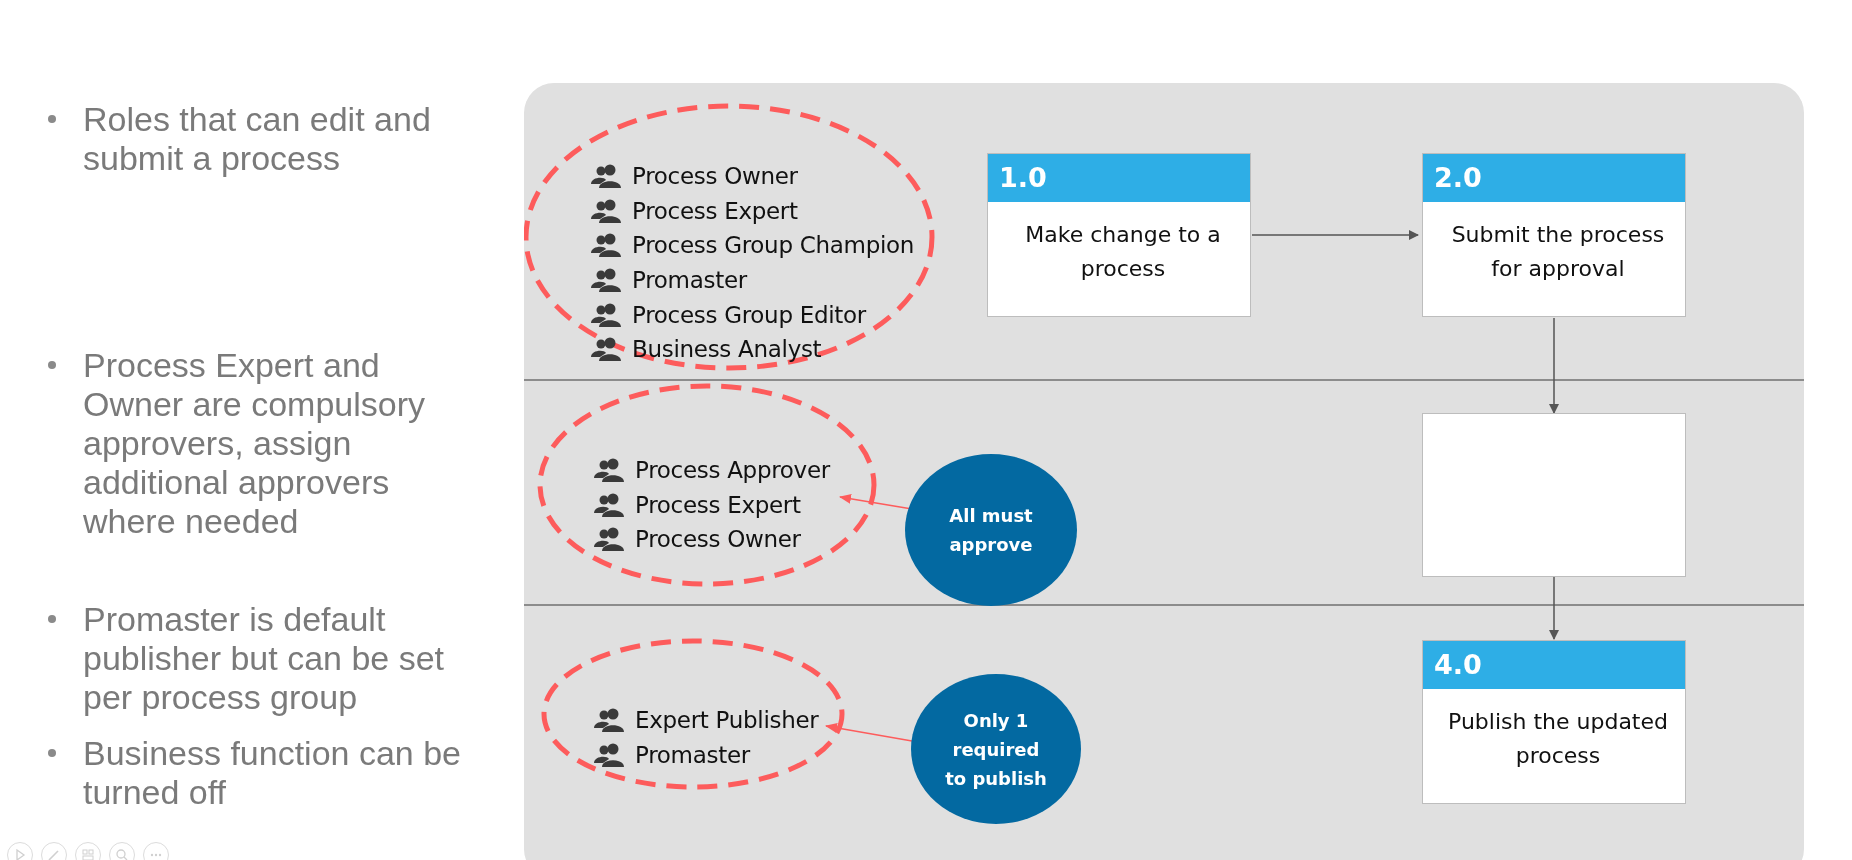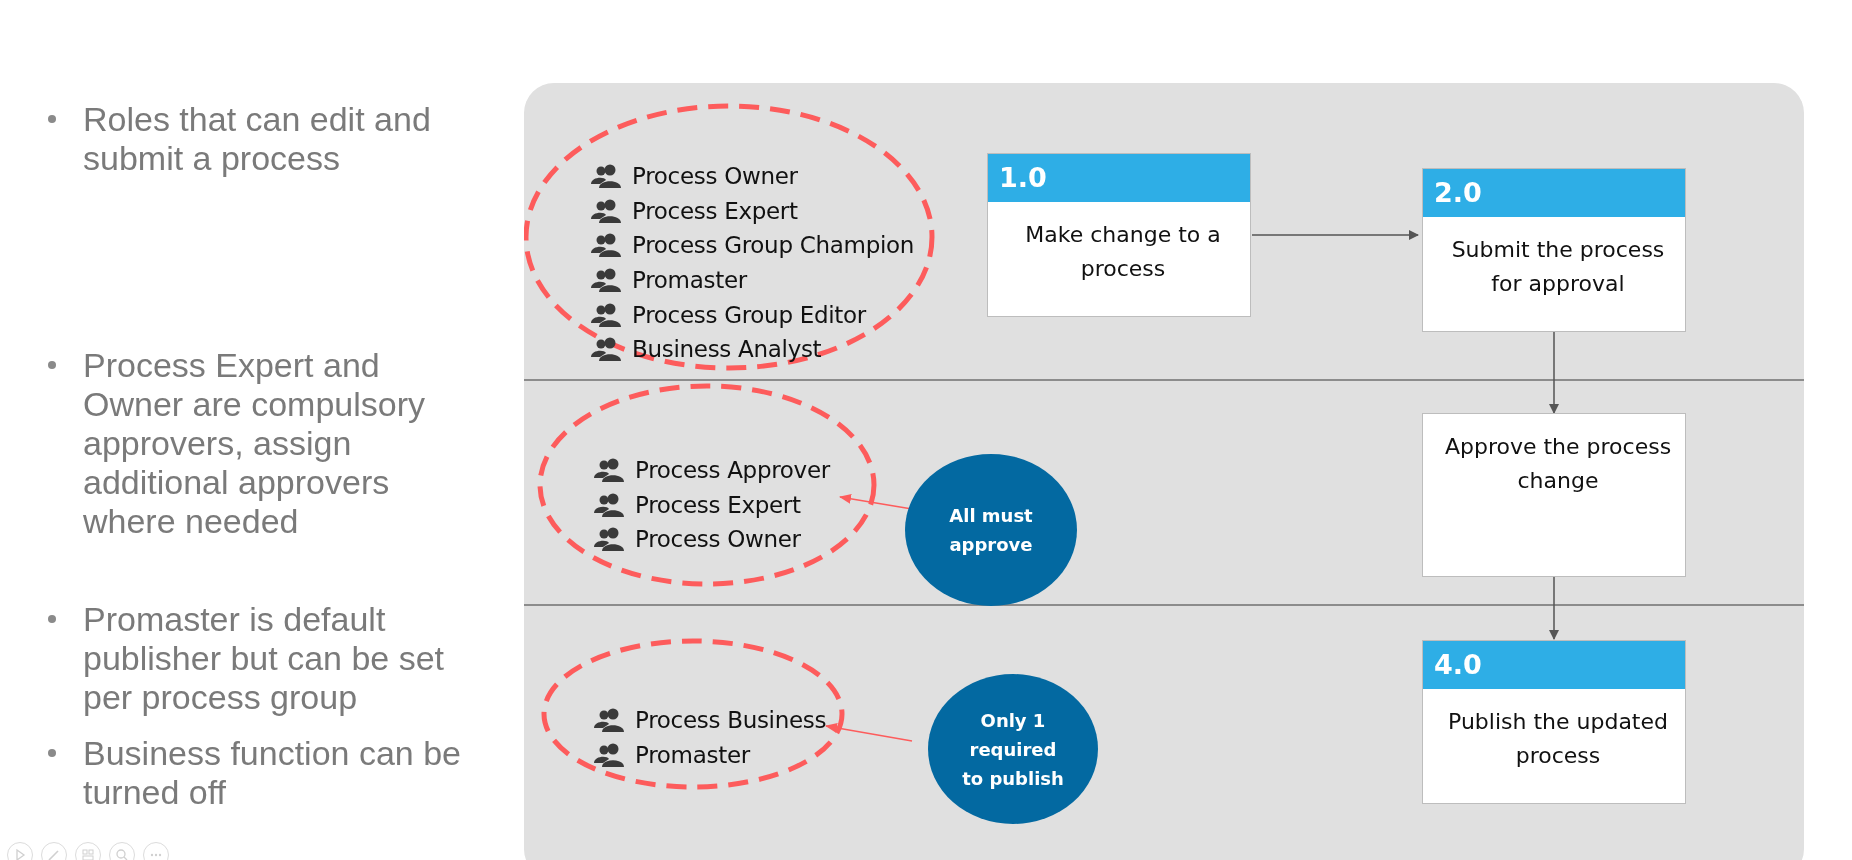--- a/index.html
+++ b/index.html
@@ -214,56 +214,54 @@
   </div>
 
   <div class="roles" style="left:69px; top:620px;">
     <div class="role">
       <svg class="ico" viewBox="0 0 32 26">
           <circle cx="20" cy="7" r="5.5" fill="#3a3a3a"></circle>
           <path d="M9 25 C9 16 31 16 31 25 Z" fill="#3a3a3a"></path>
           <circle cx="11" cy="8" r="4.5" fill="#3a3a3a"></circle>
           <path d="M1 21 C1 14 14 13 16 17 L10 21 Z" fill="#3a3a3a"></path>
         </svg>
-      <span>Process Business</span>
+      <span>Expert Publisher</span>
     </div>
     <div class="role">
       <svg class="ico" viewBox="0 0 32 26">
           <circle cx="20" cy="7" r="5.5" fill="#3a3a3a"></circle>
           <path d="M9 25 C9 16 31 16 31 25 Z" fill="#3a3a3a"></path>
           <circle cx="11" cy="8" r="4.5" fill="#3a3a3a"></circle>
           <path d="M1 21 C1 14 14 13 16 17 L10 21 Z" fill="#3a3a3a"></path>
         </svg>
       <span>Promaster</span>
     </div>
   </div>
 
   <div class="step" style="left:463px; top:70px;">
     <div class="head">1.0</div>
     <div class="body">Make change to a
 process</div>
   </div>
-  <div class="step" style="left:898px; top:85px;">
+  <div class="step" style="left:898px; top:70px;">
     <div class="head">2.0</div>
     <div class="body">Submit the process
 for approval</div>
   </div>
   <div class="step" style="left:898px; top:330px;">
-    <div class="body">Approve the process
-change</div>
   </div>
   <div class="step" style="left:898px; top:557px;">
     <div class="head">4.0</div>
     <div class="body">Publish the updated
 process</div>
   </div>
 
   <div class="bubble" style="left:381px; top:371px; width:172px; height:152px;">All must
 approve</div>
-  <div class="bubble" style="left:404px; top:591px; width:170px; height:150px;">Only 1
+  <div class="bubble" style="left:387px; top:591px; width:170px; height:150px;">Only 1
 required
 to publish</div>
 </div>
 
 <div class="toolbar">
   <div class="tb-btn">
     <svg width="12" height="12" viewBox="0 0 12 12">
         <path d="M3 1 L10 6 L3 11 Z" fill="none" stroke="#d0d0d0" stroke-width="1.3"></path>
       </svg>
   </div>

